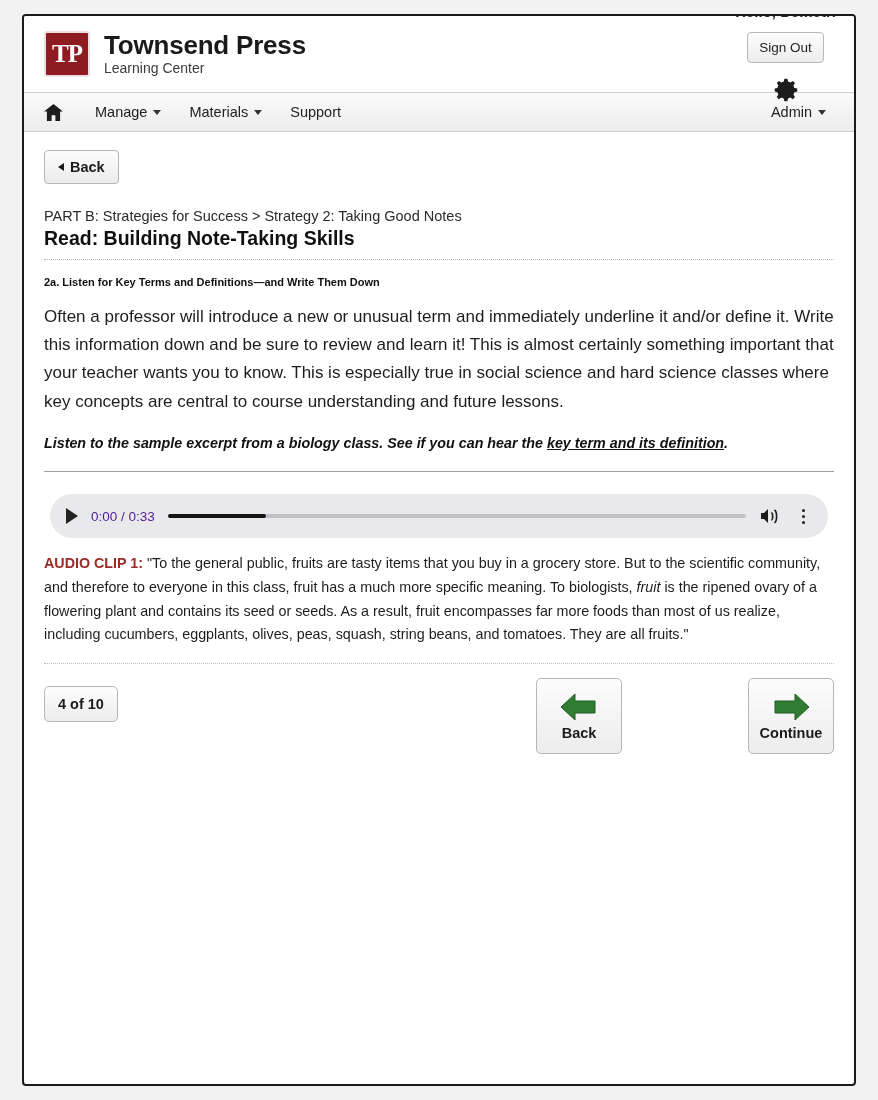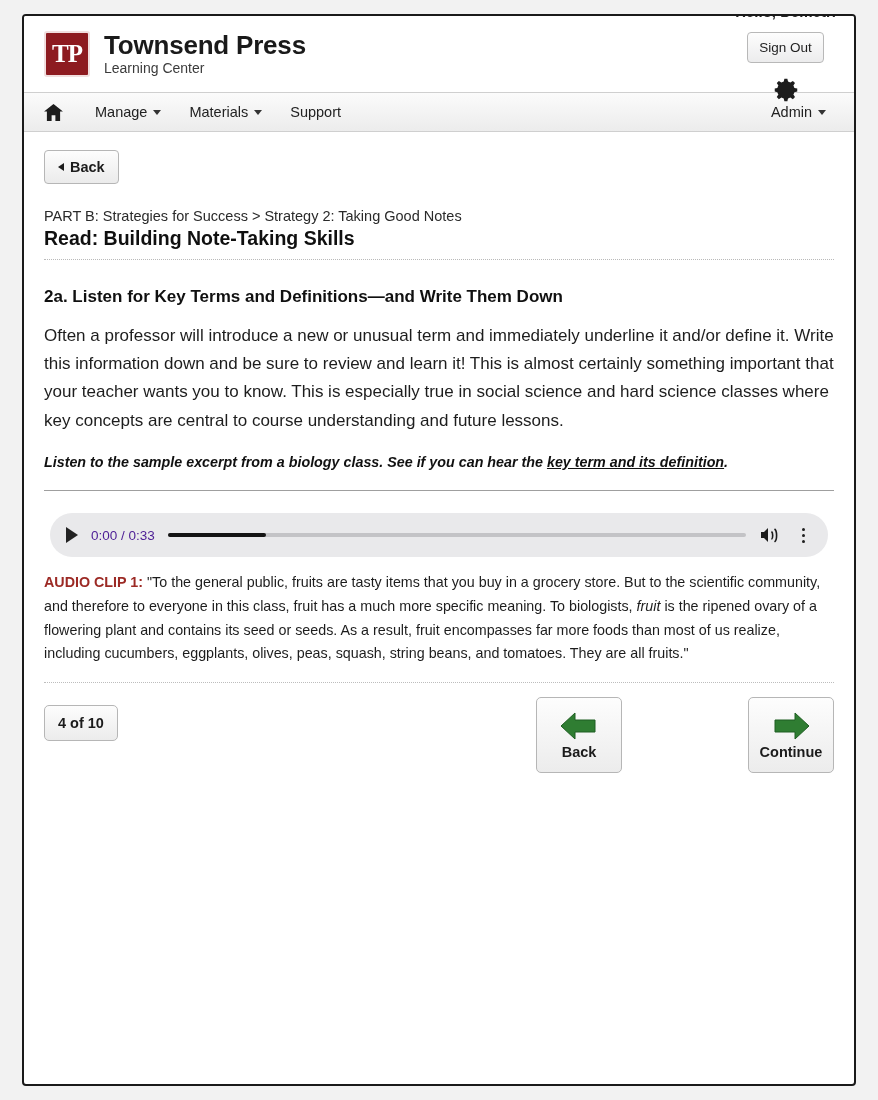--- a/index.html
+++ b/index.html
@@ -130,22 +130,22 @@
   }
   .page-title {
     font-size: 19.5px;
     font-weight: bold;
     color: #101010;
     margin-top: 3px;
     padding-bottom: 9px;
     border-bottom: 1px dotted #b9b9b9;
   }
   .section-head {
-    margin-top: 27px;
-    font-size: 17px;
+    margin-top: 16px;
+    font-size: 11px;
     font-weight: bold;
     color: #101010;
   }
   p.body-text {
     font-size: 17px;
     line-height: 1.66;
     color: #1d1d1d;
     margin: 15px 0 0 0;
   }
   .italic-bold {

